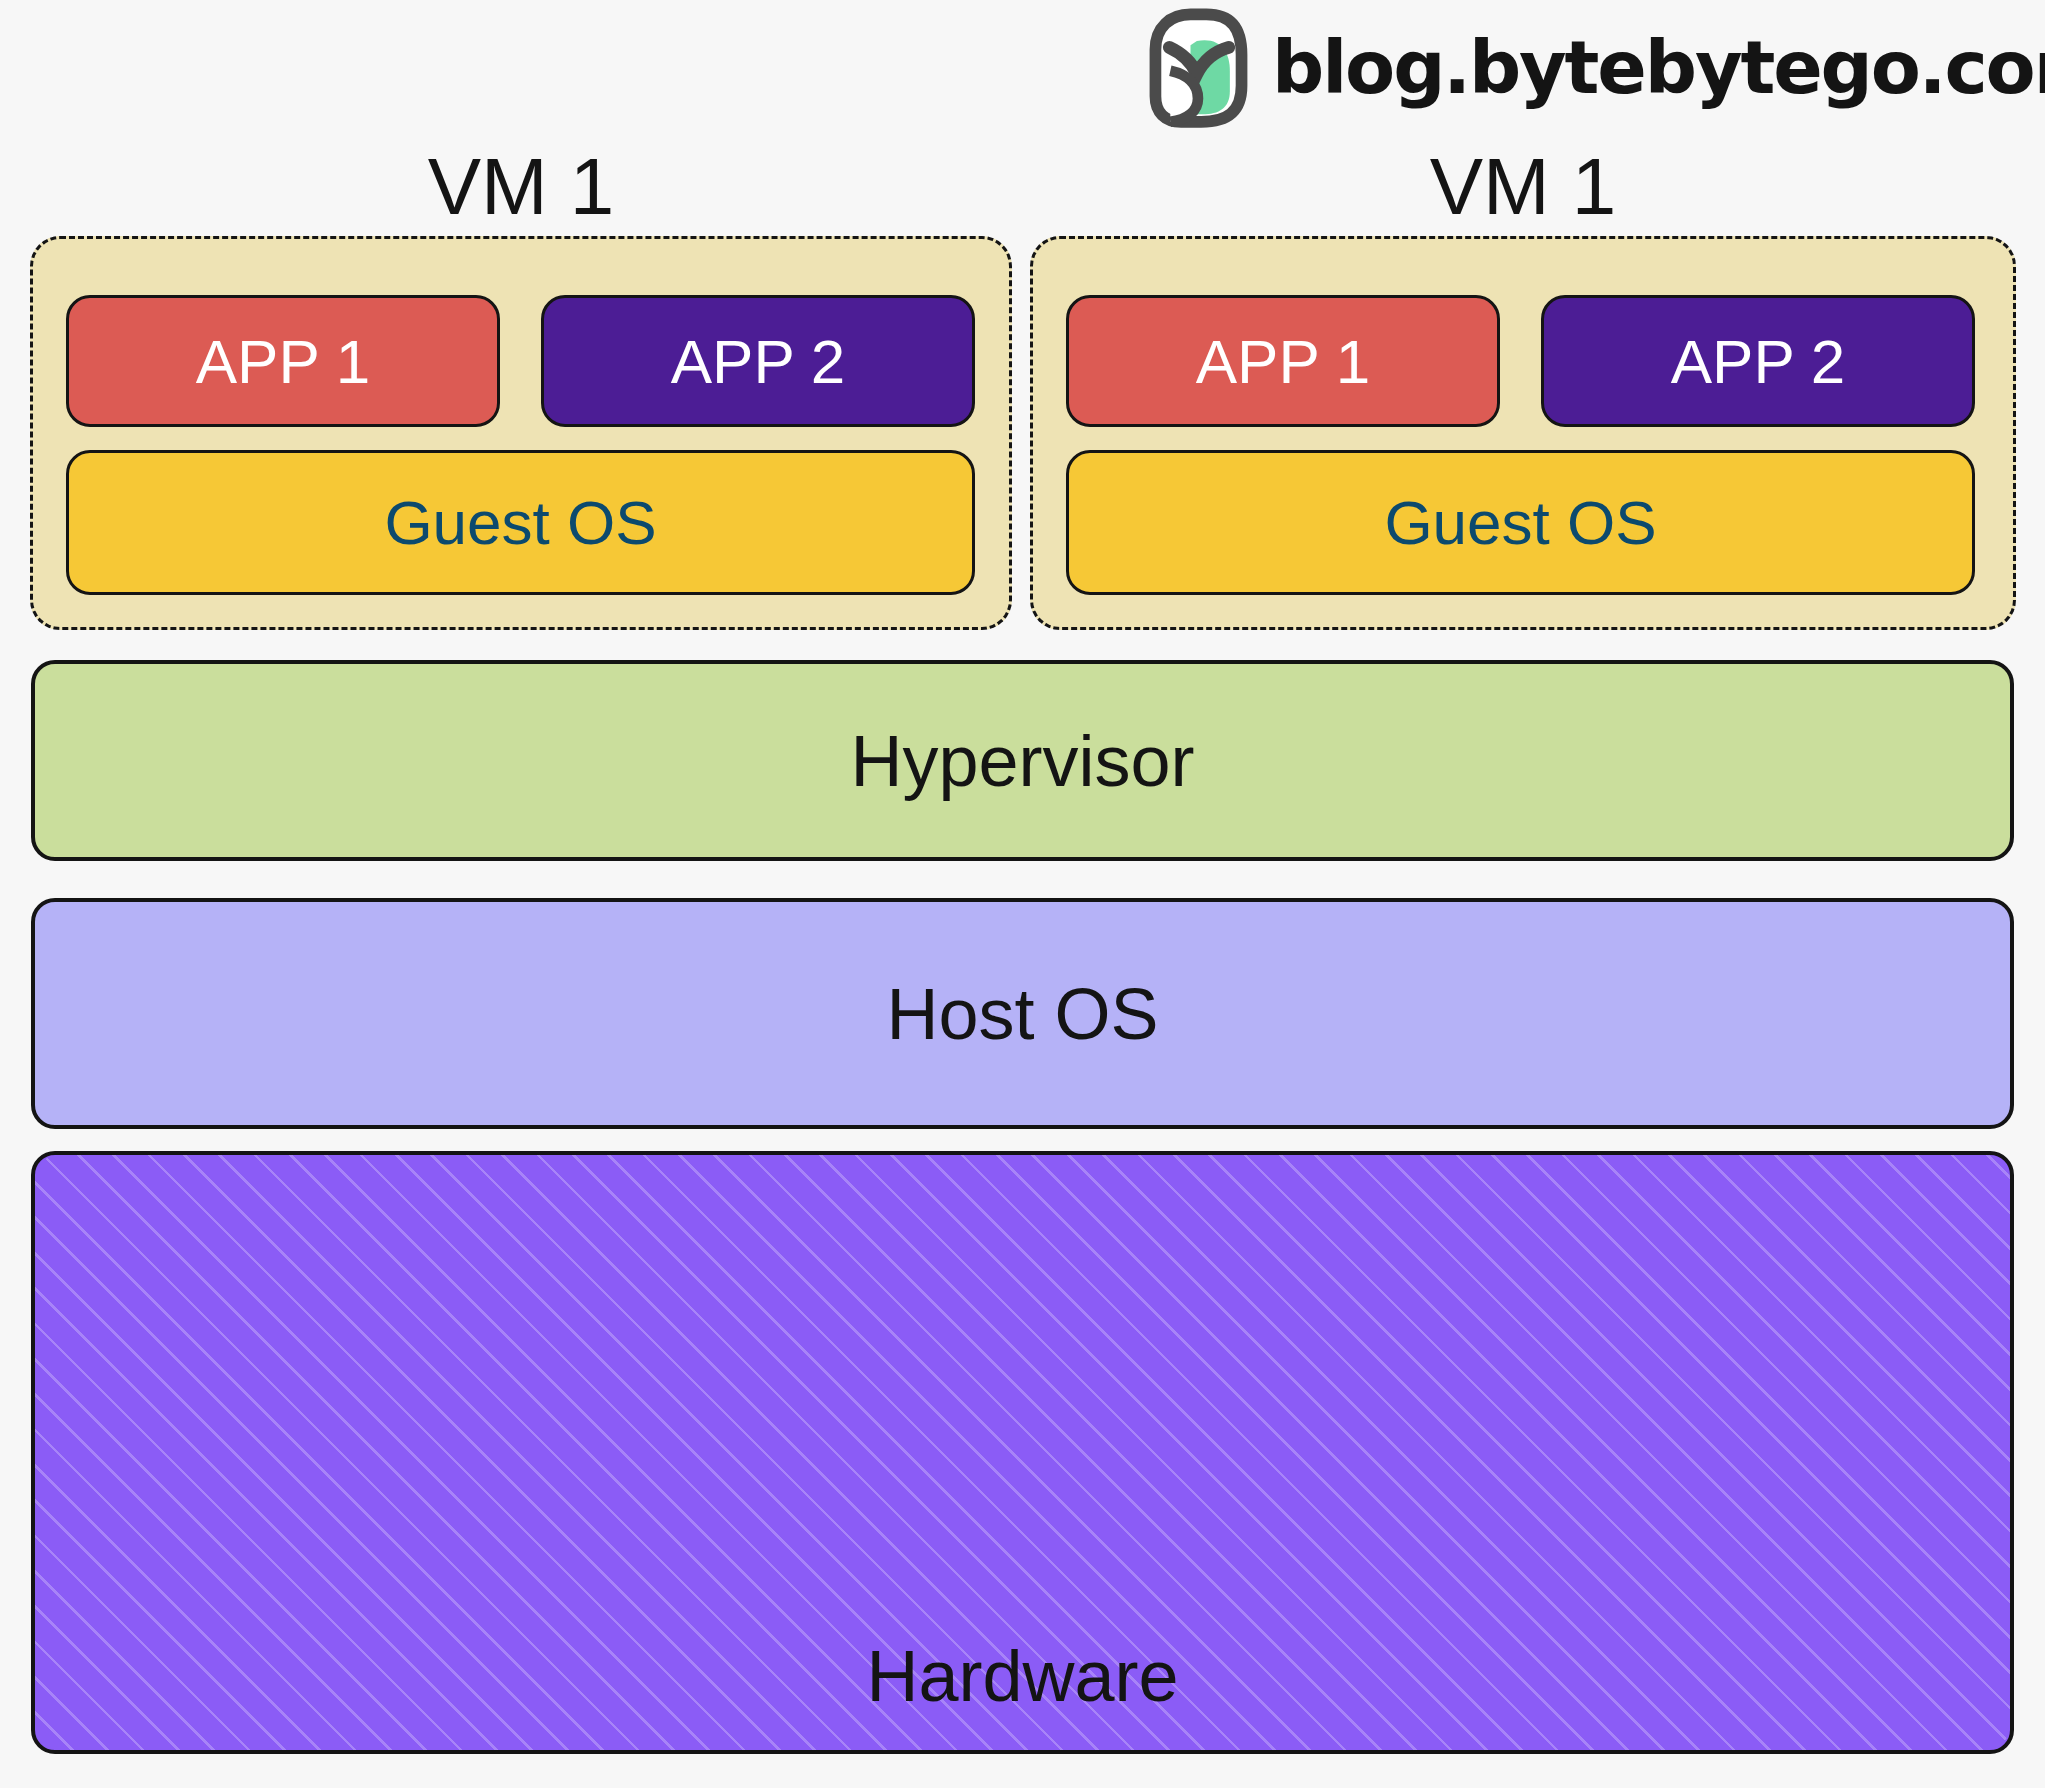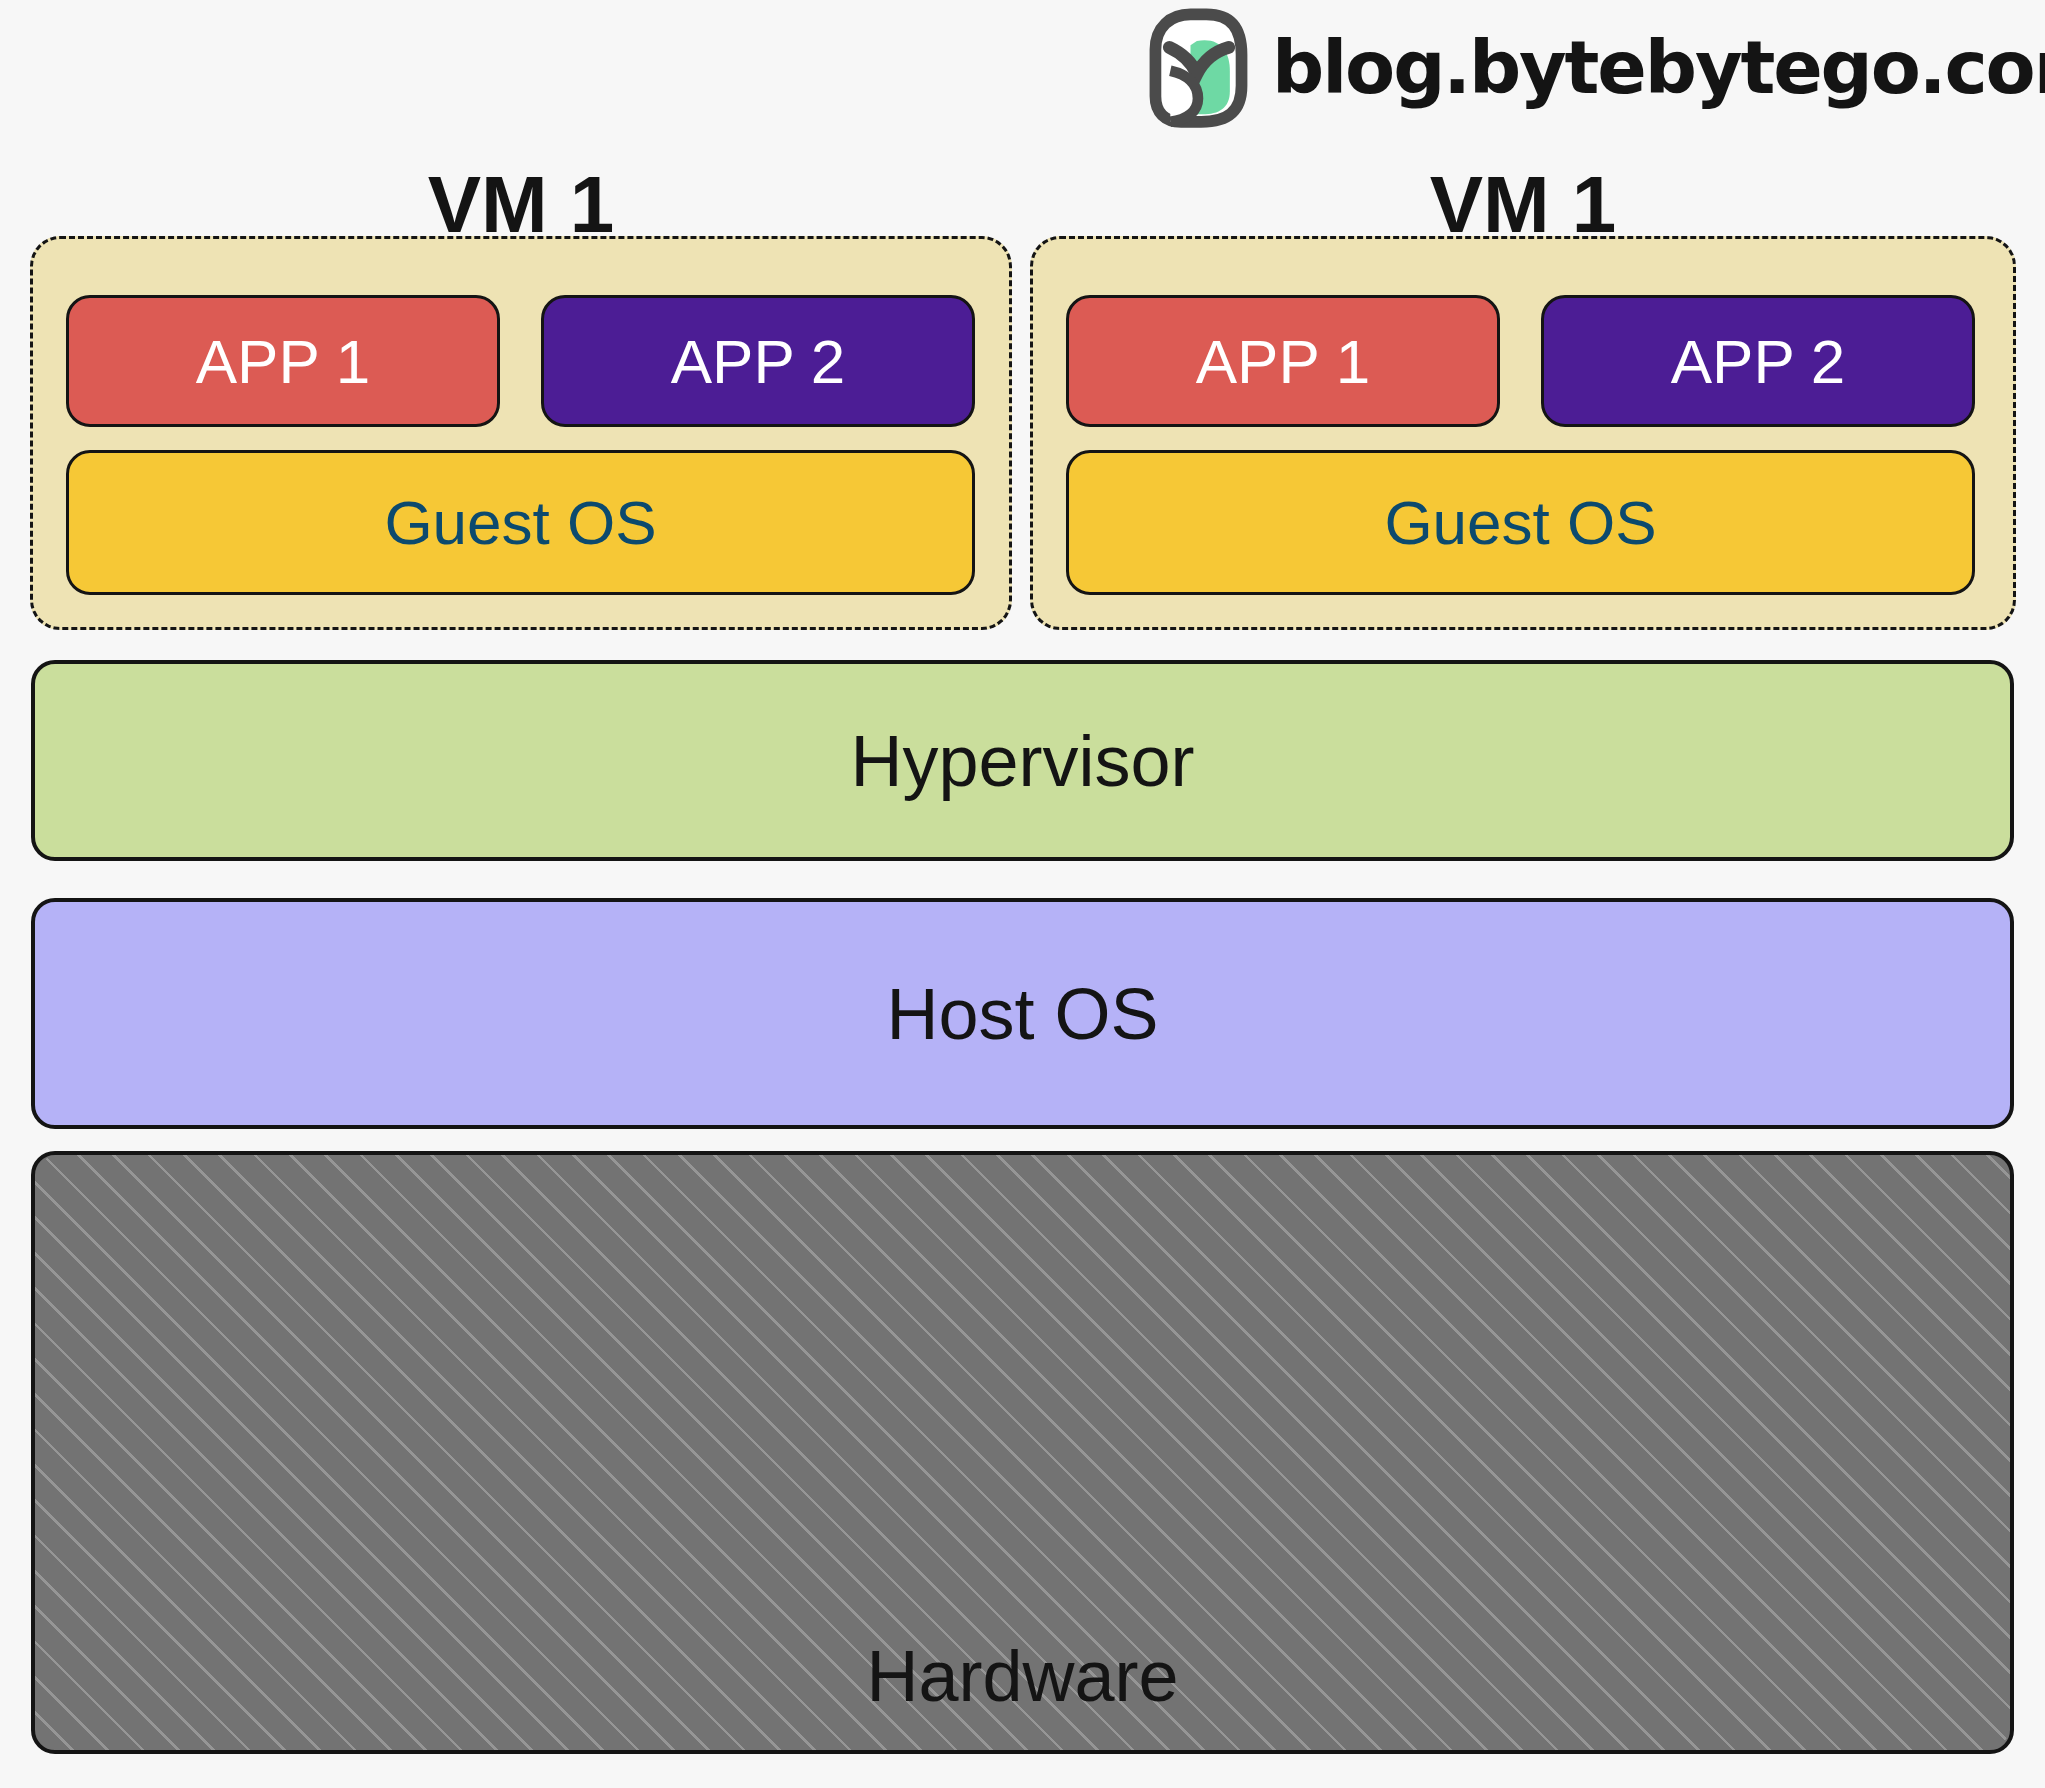--- a/index.html
+++ b/index.html
@@ -9,22 +9,22 @@
   }
   
   .logo-icon{position:absolute;left:1148px;top:7.3px;width:101px;height:120px;}
   .logo-text{
     position:absolute;left:1272px;top:10.5px;height:113px;line-height:113px;
     font-size:73px;font-weight:700;letter-spacing:-2.1px;white-space:nowrap;
     font-family:"DejaVu Sans",sans-serif;
   }
   
   .vm-label{
-    position:absolute;top:155px;height:100px;line-height:100px;
-    text-align:center;font-size:80px;font-weight:700;
+    position:absolute;top:137px;height:100px;line-height:100px;
+    text-align:center;font-size:80px;font-weight:400;
   }
   .vm-label.v1{left:30px;width:982px;}
   .vm-label.v2{left:1030px;width:986px;}
   
   .vm-box{
     position:absolute;top:236px;height:394px;background:#eee3b4;
     border:3.7px dashed #141414;border-radius:30px;box-sizing:border-box;
   }
   .vm-box.v1{left:30px;width:982px;}
   .vm-box.v2{left:1030px;width:986px;}
@@ -44,21 +44,21 @@
   }
   
   .layer{
     position:absolute;left:31px;width:1983px;
     border:4.2px solid #141414;border-radius:24px;box-sizing:border-box;
     display:flex;align-items:center;justify-content:center;
     font-size:72px;font-weight:400;
   }
   .layer.hypervisor{top:660px;height:201px;background:#cade9c;text-align:right;}
   .layer.hostos{top:898px;height:231px;background:#b5b2f7;}
-  .layer.hardware{top:1151px;height:603px;background:#737373;display:block;padding-left:24px;}
+  .layer.hardware{top:1151px;height:603px;background:#8b5cf6;display:block;padding-left:24px;}
   .layer.hardware::before{
     content:"";position:absolute;inset:0;border-radius:inherit;
     background:repeating-linear-gradient(45deg,rgba(255,255,255,0.45) 0 2.6px,transparent 2.6px 25px);
     opacity:.55;pointer-events:none;
   }
   .hardware-label{
     position:absolute;left:0;right:0;bottom:33px;text-align:center;
     font-size:72px;font-weight:400;
   }
 </style>

